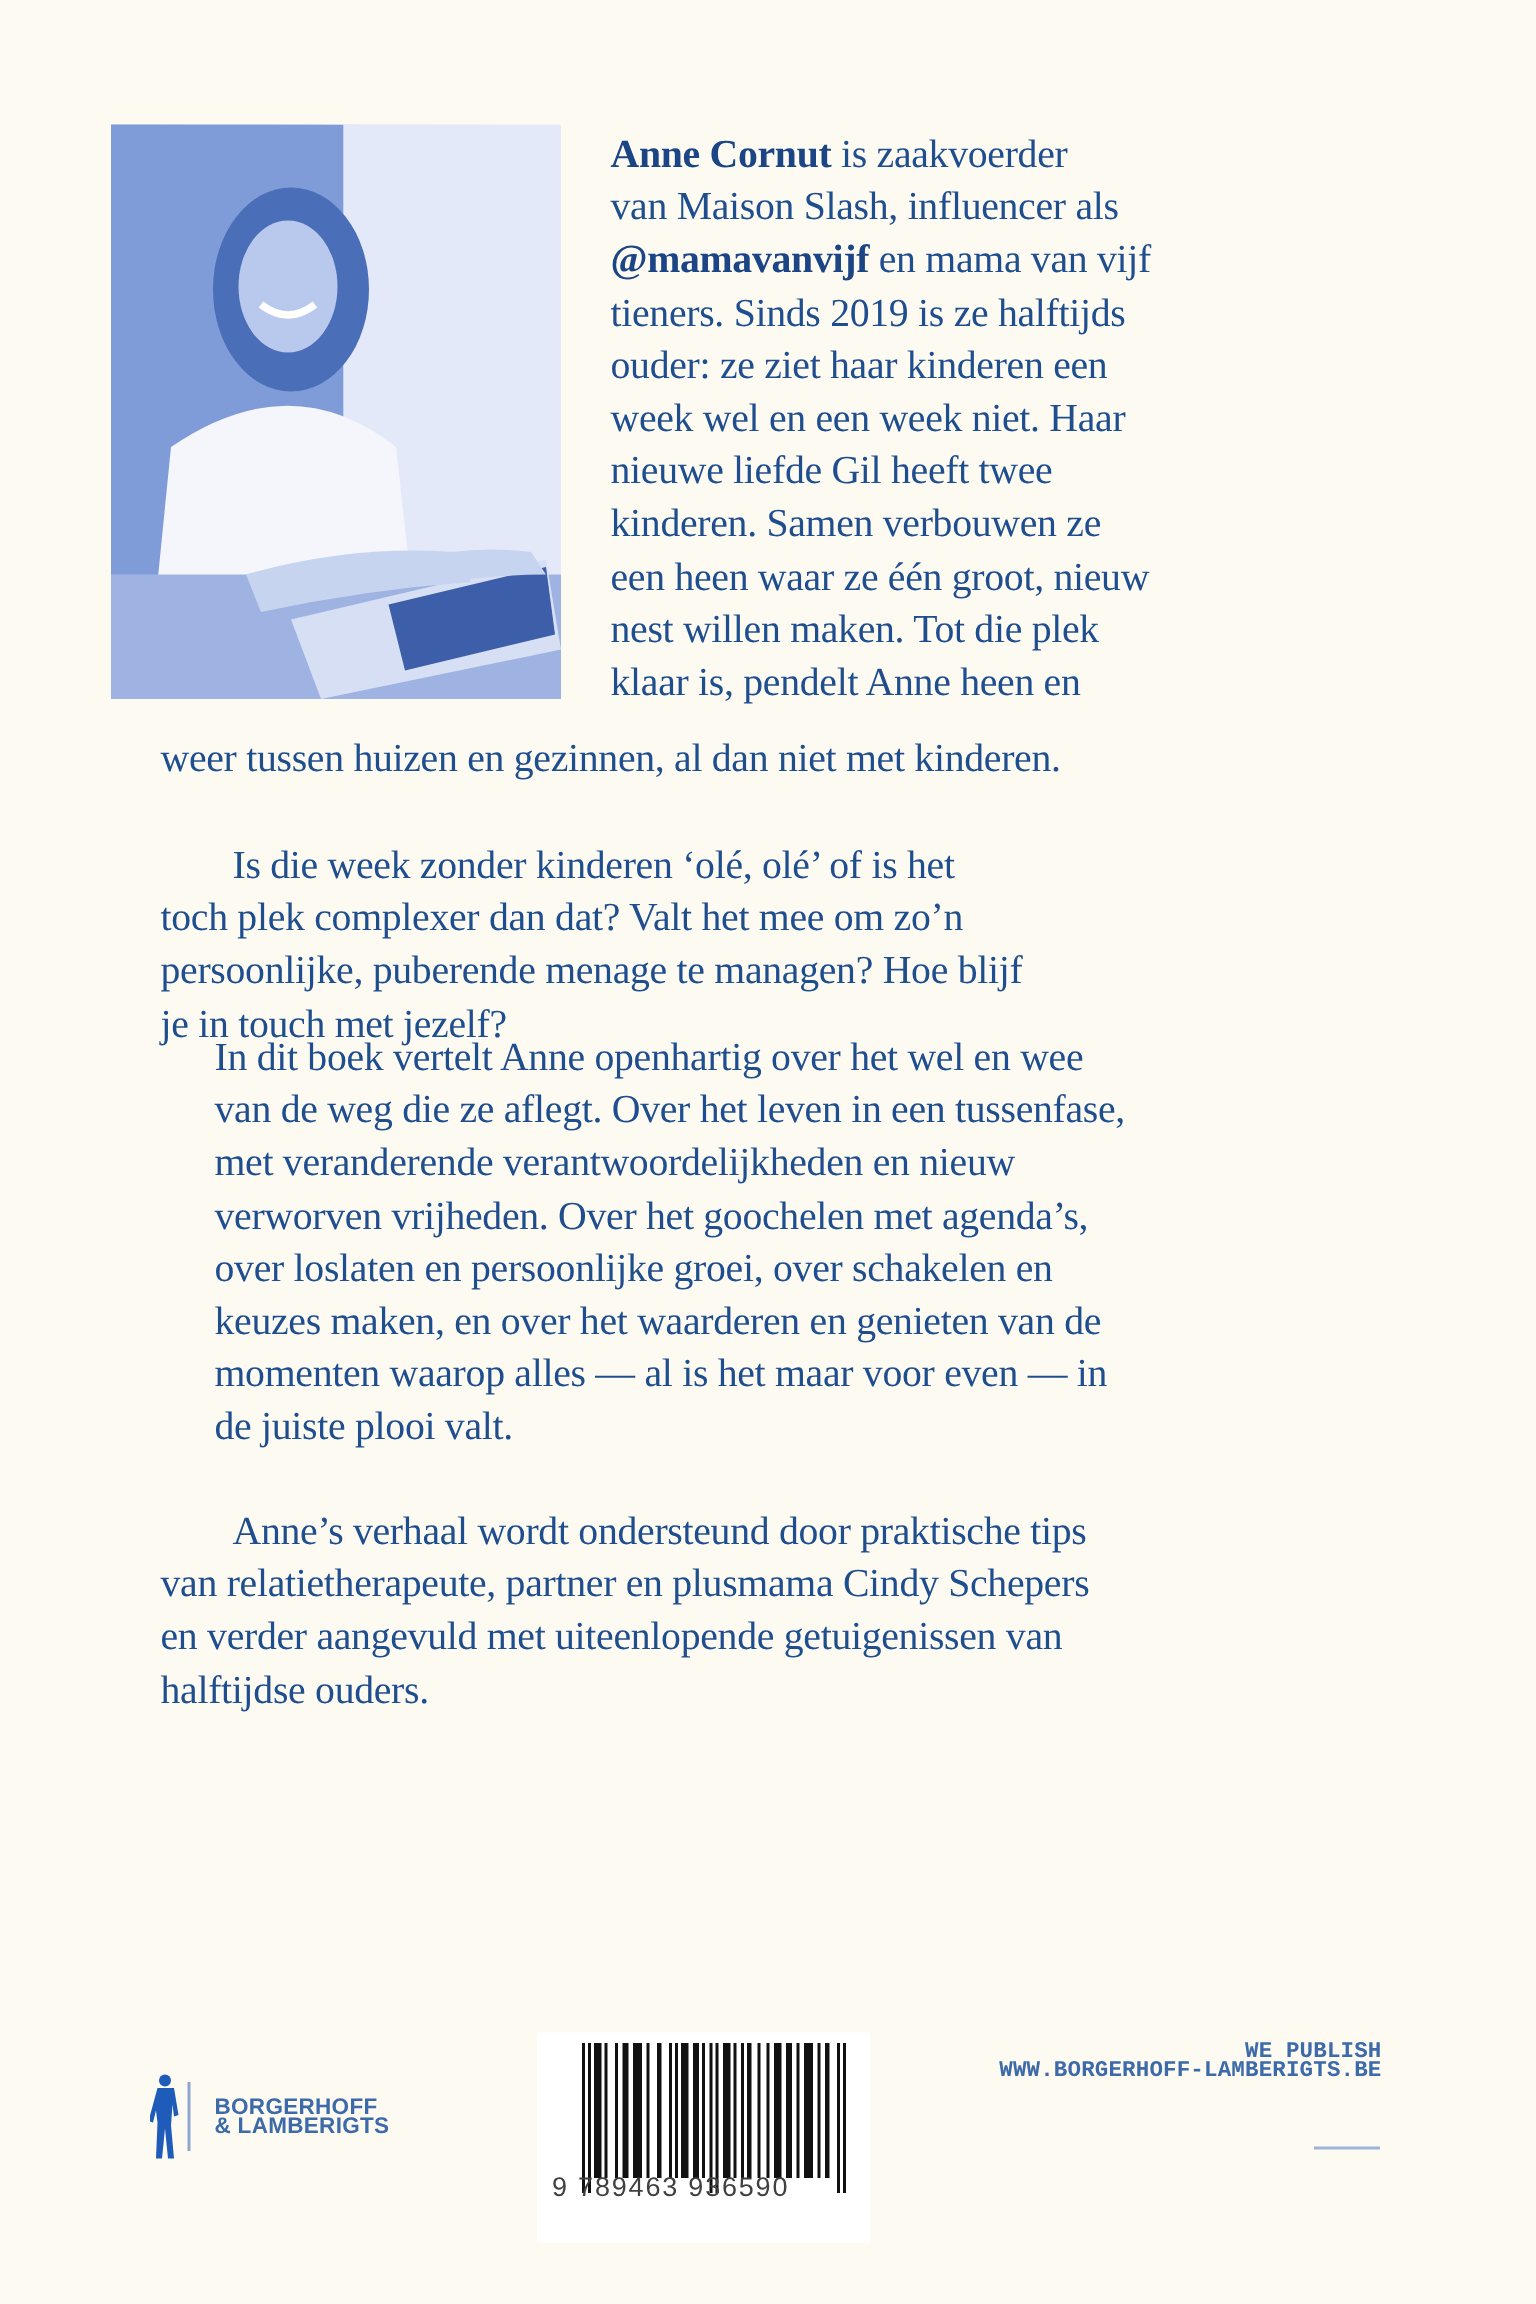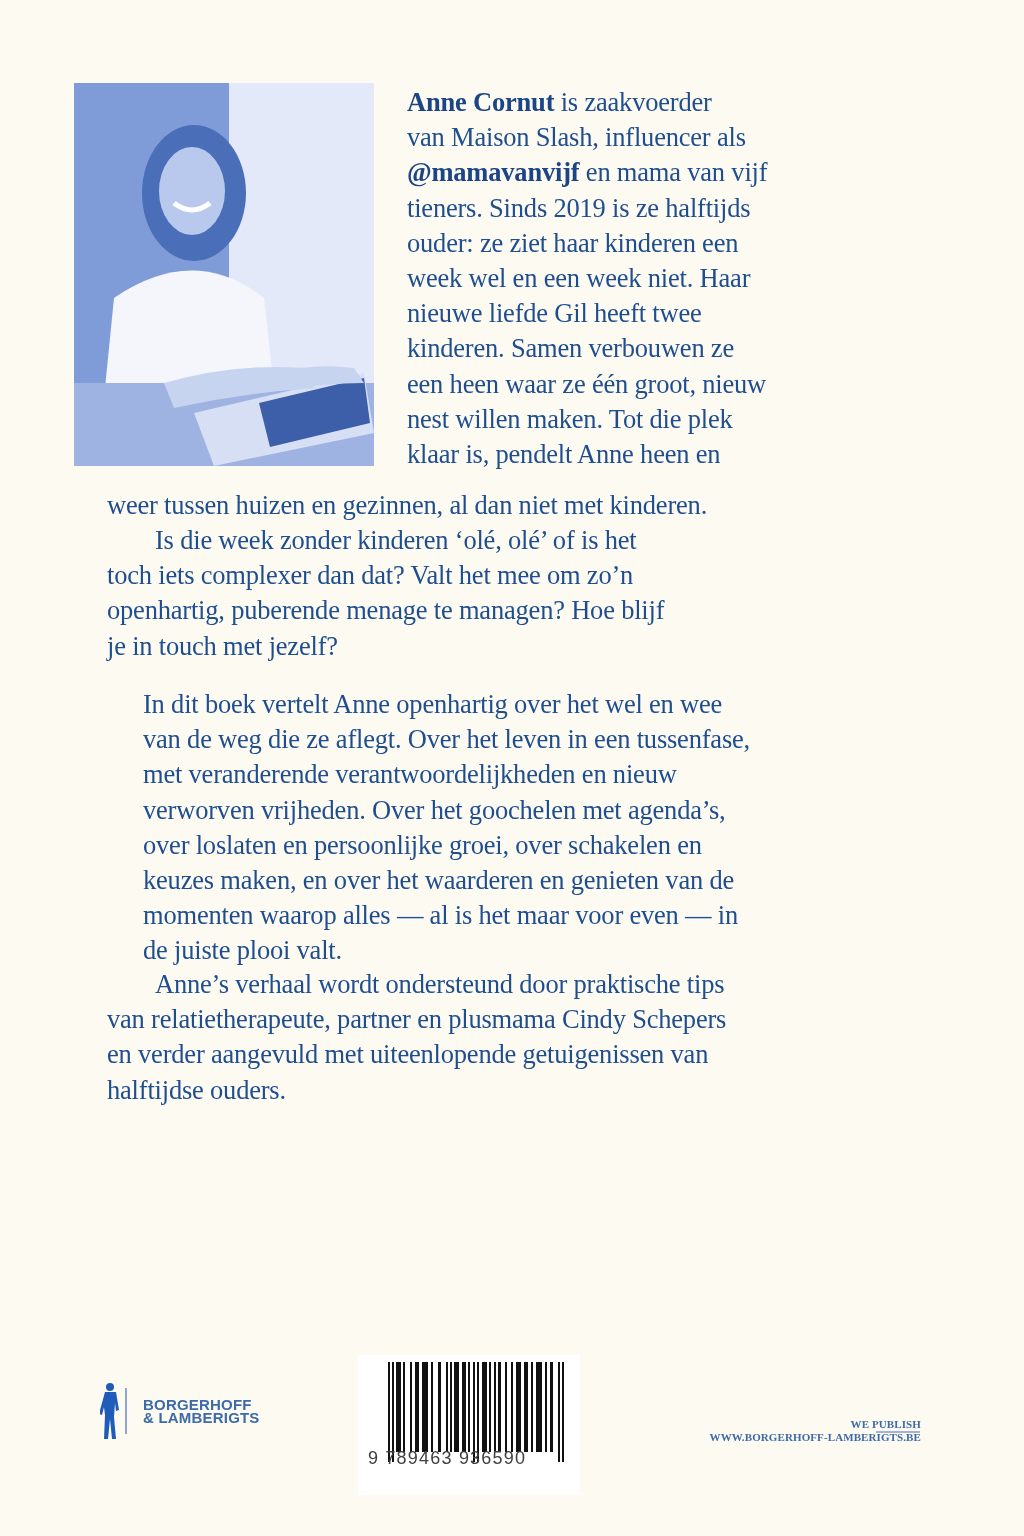--- a/index.html
+++ b/index.html
@@ -19,21 +19,21 @@
   }
   .photo svg { width: 100%; height: 100%; display: block; }
   .text {
     position: absolute;
     font-size: 26.5px;
     line-height: 35.2px;
     letter-spacing: -0.2px;
   }
   .line { white-space: nowrap; display: block; }
   .bold { font-weight: bold; color: #1c4585; }
-  .indent { padding-left: 48px; }
+  .indent { padding-left: 48px; margin-top: 36px; }
   .bio { left: 407px; top: 85px; }
   .bio-cont { left: 107px; top: 488px; }
   .p2 { left: 107px; top: 523px; }
   .p3 { left: 107px; top: 687px; margin-left: 36px; }
   .p4 { left: 107px; top: 967px; }
 
   .logo-figure { position: absolute; left: 100px; top: 1382px; width: 26px; height: 60px; }
   .logo-rule { position: absolute; left: 125px; top: 1388px; width: 2px; height: 46px; background: #8fa6cf; }
   .logo-text {
     position: absolute; left: 143px; top: 1399px;
@@ -46,24 +46,24 @@
     width: 222px; height: 140px; background: #ffffff;
   }
   .barcode { position: absolute; left: 388px; top: 1362px; width: 178px; height: 108px; }
   .isbn {
     position: absolute; left: 368px; top: 1448px;
     font-family: "Liberation Sans", "DejaVu Sans", sans-serif;
     font-size: 18px; letter-spacing: 1.2px; color: #404040;
     background: transparent;
   }
   .publisher-right {
-    position: absolute; right: 103px; top: 1418px;
+    position: absolute; right: 103px; top: 1362px;
     text-align: right;
-    font-family: Liberation Serif, serif;
-    font-weight: bold; font-size: 11px; line-height: 12.5px;
+    font-family: Liberation Mono, monospace;
+    font-weight: bold; font-size: 15px; line-height: 12.5px;
     color: #3d6aa8; letter-spacing: 0.1px;
   }
   .publisher-underline {
     position: absolute; right: 104px; top: 1431px;
     width: 44px; height: 2px; background: #9fb3d8;
   }
 </style>
 </head>
 <body>
 
@@ -95,22 +95,22 @@
   <span class="line">een heen waar ze één groot, nieuw</span>
   <span class="line">nest willen maken. Tot die plek</span>
   <span class="line">klaar is, pendelt Anne heen en</span>
 </div>
 <div class="text bio-cont">
   <span class="line">weer tussen huizen en gezinnen, al dan niet met kinderen.</span>
 </div>
 
 <div class="text p2">
   <span class="line indent">Is die week zonder kinderen ‘olé, olé’ of is het</span>
-  <span class="line">toch iets complexer dan dat? Valt het mee om zo’n</span>
-  <span class="line">openhartig, puberende menage te managen? Hoe blijf</span>
+  <span class="line">toch plek complexer dan dat? Valt het mee om zo’n</span>
+  <span class="line">persoonlijke, puberende menage te managen? Hoe blijf</span>
   <span class="line">je in touch met jezelf?</span>
 </div>
 
 <div class="text p3">
   <span class="line">In dit boek vertelt Anne openhartig over het wel en wee</span>
   <span class="line">van de weg die ze aflegt. Over het leven in een tussenfase,</span>
   <span class="line">met veranderende verantwoordelijkheden en nieuw</span>
   <span class="line">verworven vrijheden. Over het goochelen met agenda’s,</span>
   <span class="line">over loslaten en persoonlijke groei, over schakelen en</span>
   <span class="line">keuzes maken, en over het waarderen en genieten van de</span>

